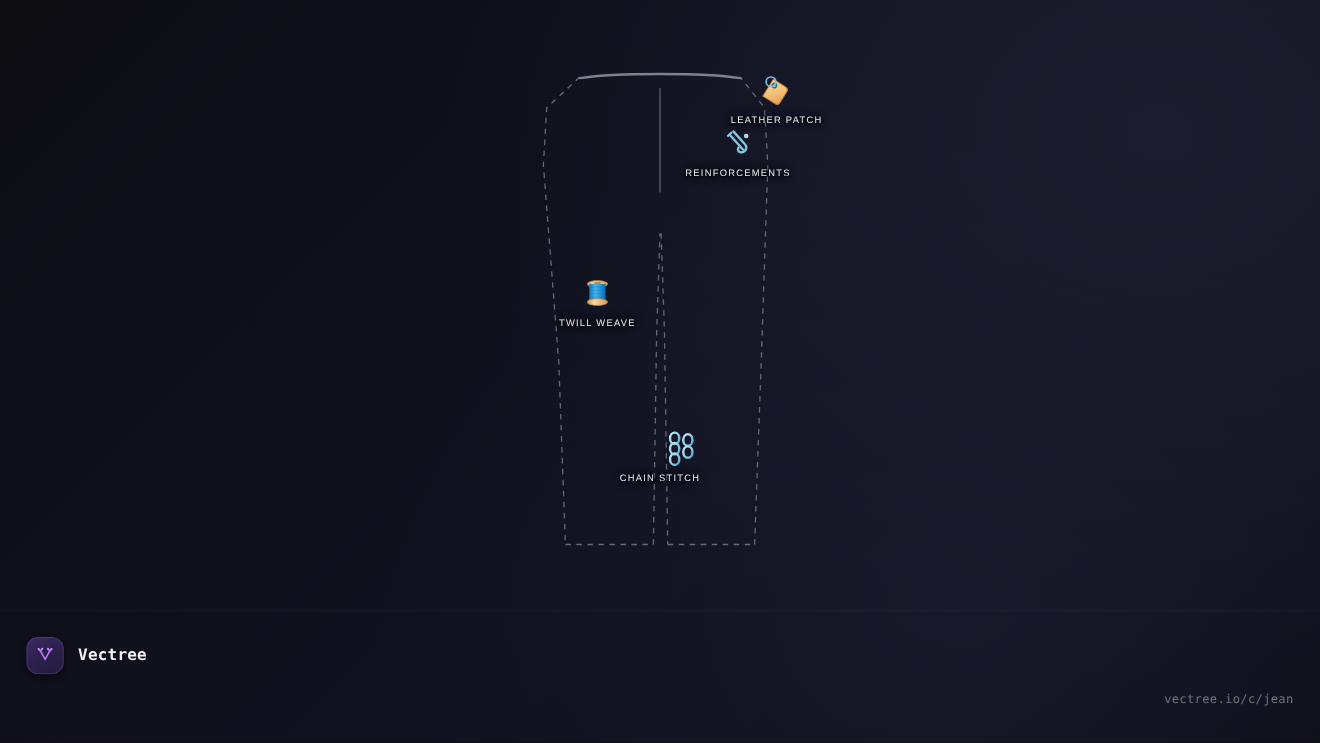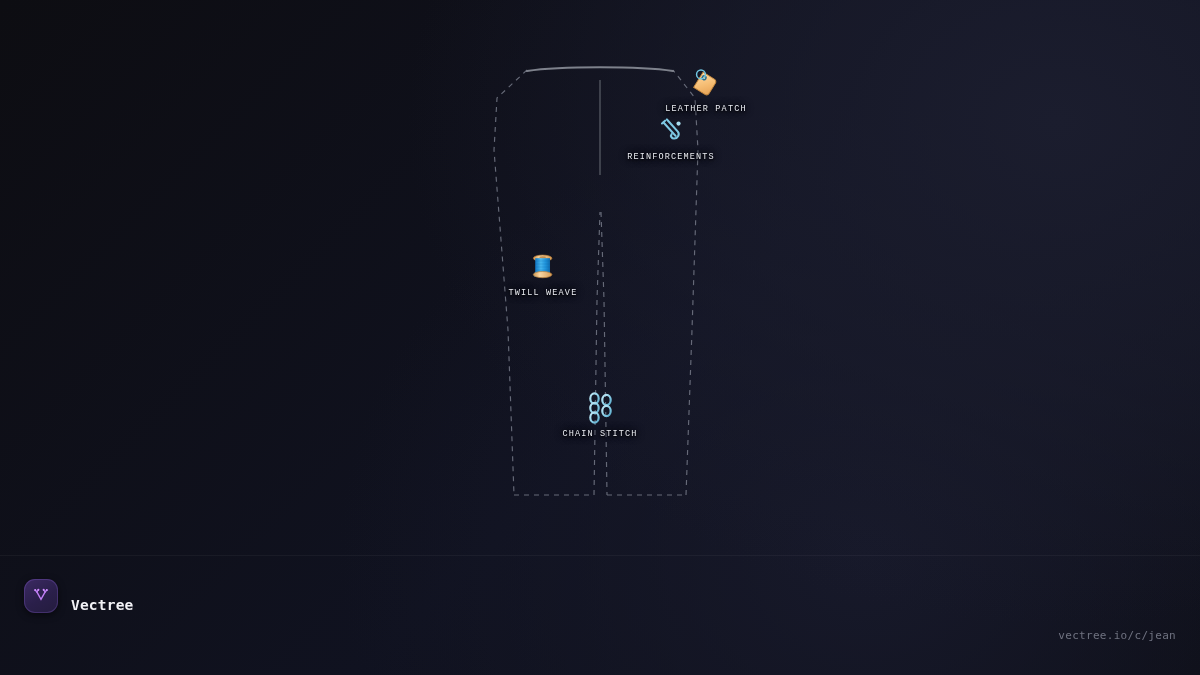--- a/index.html
+++ b/index.html
@@ -45,21 +45,21 @@
     gap: 4px;
     user-select: none;
   }
   .node-icon {
     position: relative;
     width: 34px;
     height: 34px;
     display: block;
   }
   .node-label {
-    font-family: Liberation Mono, monospace;
+    font-family: Liberation Sans, sans-serif;
     font-size: 8.5px;
     letter-spacing: 1.15px;
     color: #eceef4;
     white-space: nowrap;
     text-shadow: 0 0 5px #0b0b10, 0 0 9px #0b0b10, 0 1px 2px #000;
   }
 
   
   #footer {
     position: absolute;
@@ -68,21 +68,21 @@
     width: 1200px;
     height: 120px;
     border-top: 1px solid rgba(255,255,255,0.045);
     box-sizing: border-box;
   }
   #brand-row {
     position: absolute;
     left: 24px;
     top: 23px;
     display: flex;
-    align-items: flex-end;
+    align-items: center;
     gap: 13px;
   }
   #brand-logo {
     width: 34px;
     height: 34px;
     border-radius: 11px;
     background: linear-gradient(150deg, #3c2a63 0%, #2a1f4a 55%, #241c3e 100%);
     box-shadow: inset 0 0 0 1px rgba(168,120,255,0.22), 0 2px 7px rgba(0,0,0,0.55);
     display: flex;
     align-items: center;
@@ -213,21 +213,21 @@
             <line x1="9.6" y1="17" x2="24.4" y2="17"></line>
             <line x1="9.6" y1="20" x2="24.4" y2="20"></line>
           </g>
           <path d="M 10.4 22.4 C 7.4 24.4, 8.8 26.6, 11.4 26.2" fill="none" stroke="#2a9fe0" stroke-width="1.5"></path>
           <ellipse cx="17" cy="24.6" rx="9.3" ry="3.1" fill="url(#spoolWood)" stroke="#b9803c" stroke-width="0.7"></ellipse>
         </svg>
       </span>
       <span class="node-label">TWILL WEAVE</span>
     </div>
 
-    <div class="node" style="left:600px; top:415px;">
+    <div class="node" style="left:600px; top:415px;align-items:flex-end;">
       <span class="node-icon">
         <svg viewBox="0 0 34 34" width="34" height="34" fill="none" stroke="url(#chainFill)" stroke-width="2.2">
           <ellipse cx="11" cy="7.5" rx="4.2" ry="5.2"></ellipse>
           <ellipse cx="11" cy="17" rx="4.2" ry="5.2"></ellipse>
           <ellipse cx="11" cy="26.5" rx="4.2" ry="5.2"></ellipse>
           <ellipse cx="23" cy="9" rx="4.2" ry="5.2"></ellipse>
           <ellipse cx="23" cy="20" rx="4.2" ry="5.2"></ellipse>
         </svg>
       </span>
       <span class="node-label">CHAIN STITCH</span>

